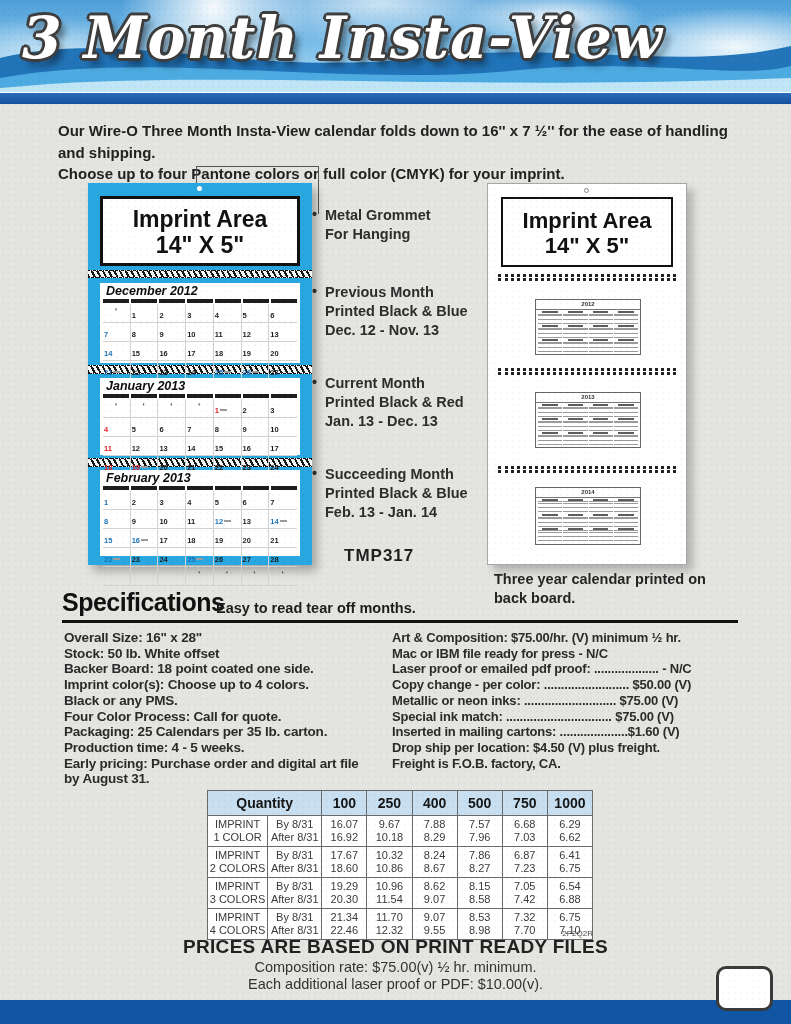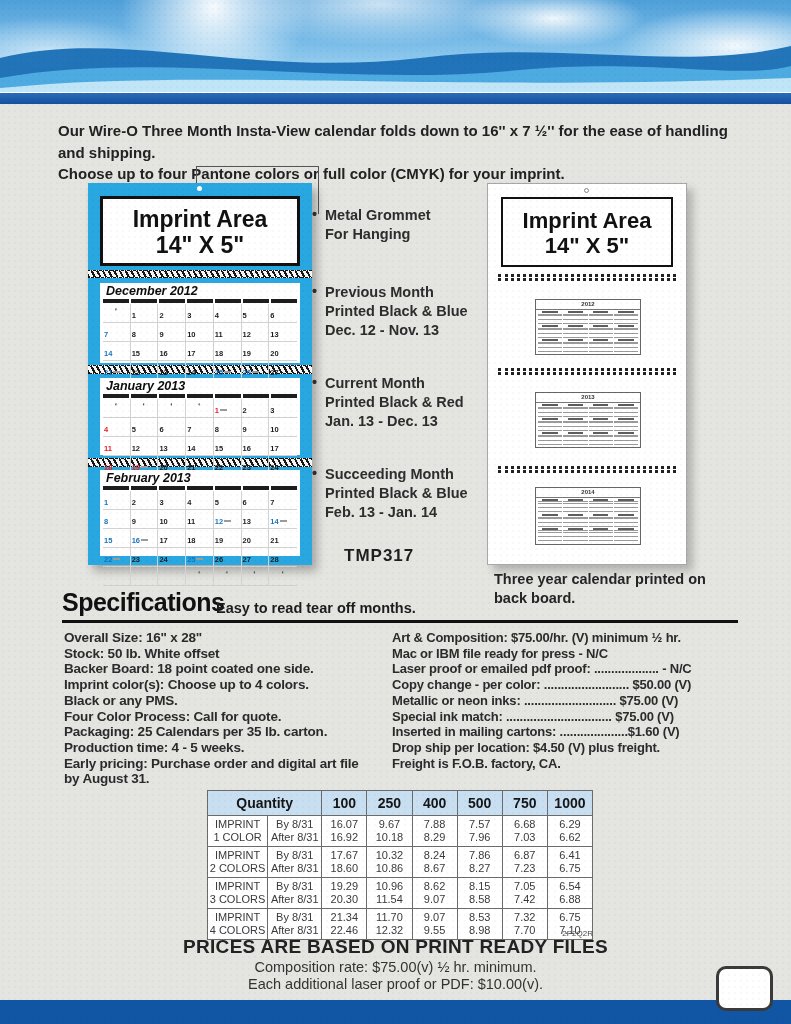--- a/index.html
+++ b/index.html
@@ -130,20 +130,21 @@
 
 <div id="page">
 
   <div class="sky">
     <svg width="791" height="92" viewBox="0 0 791 92" preserveAspectRatio="none">
       <path d="M0,58 C120,28 250,78 420,58 C560,40 680,72 791,46 L791,92 L0,92 Z" fill="#1A6FB5" opacity="0.95"></path>
       <path d="M0,78 C160,50 340,88 520,70 C650,58 740,80 791,66 L791,92 L0,92 Z" fill="#55B5E8" opacity="0.85"></path>
       <path d="M0,88 C200,68 420,92 791,78 L791,92 L0,92 Z" fill="#CDEBF9" opacity="0.9"></path>
     </svg>
   </div>
+  <div class="main-title">3 Month Insta-View</div>
   <div class="divider"></div>
 
   <div class="intro">
       <div class="spec-line">Our Wire-O Three Month Insta-View calendar folds down to 16'' x 7 ½'' for the ease of handling and shipping.</div>
       <div class="spec-line">Choose up to four Pantone colors or full color (CMYK) for your imprint.</div>
     </div>
 
   <div class="hang v1"></div>
   <div class="hang h1"></div>
   <div class="hang v2"></div>

